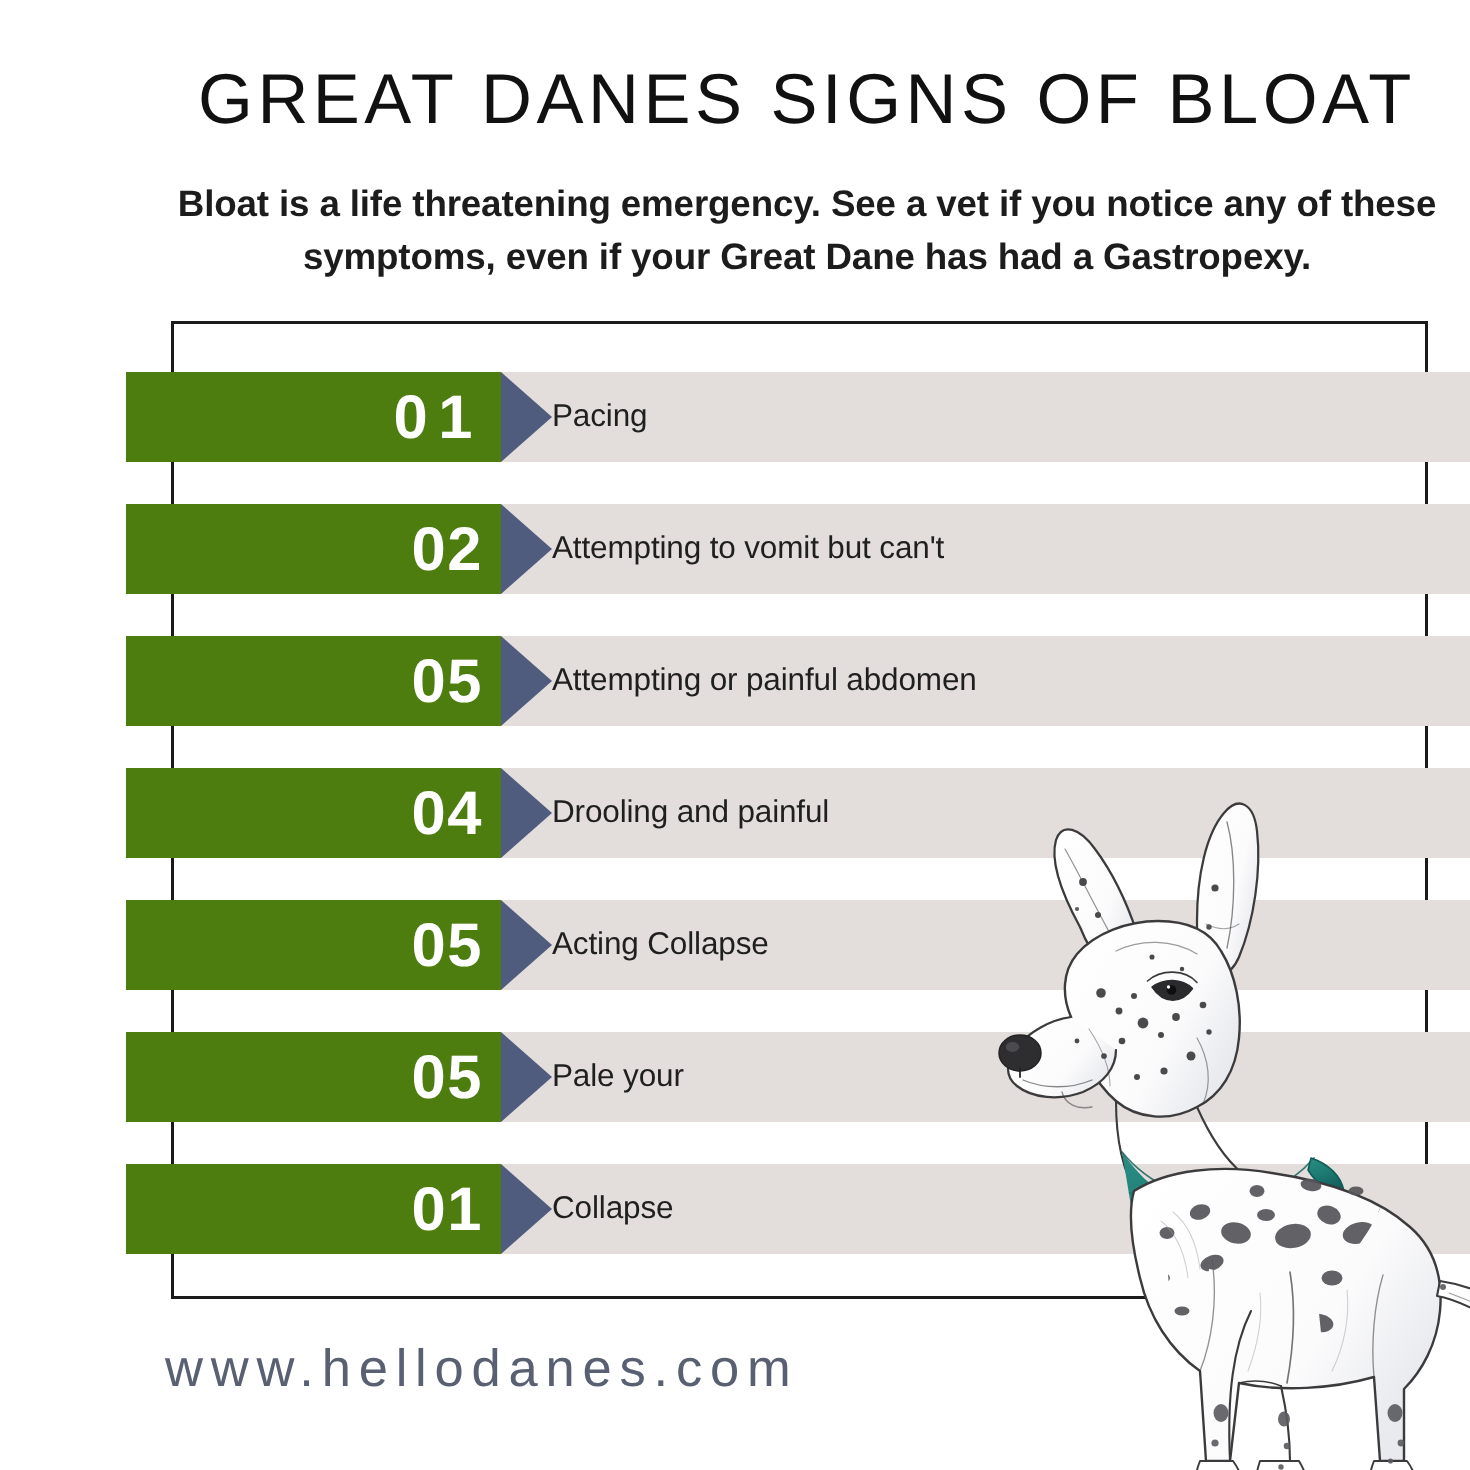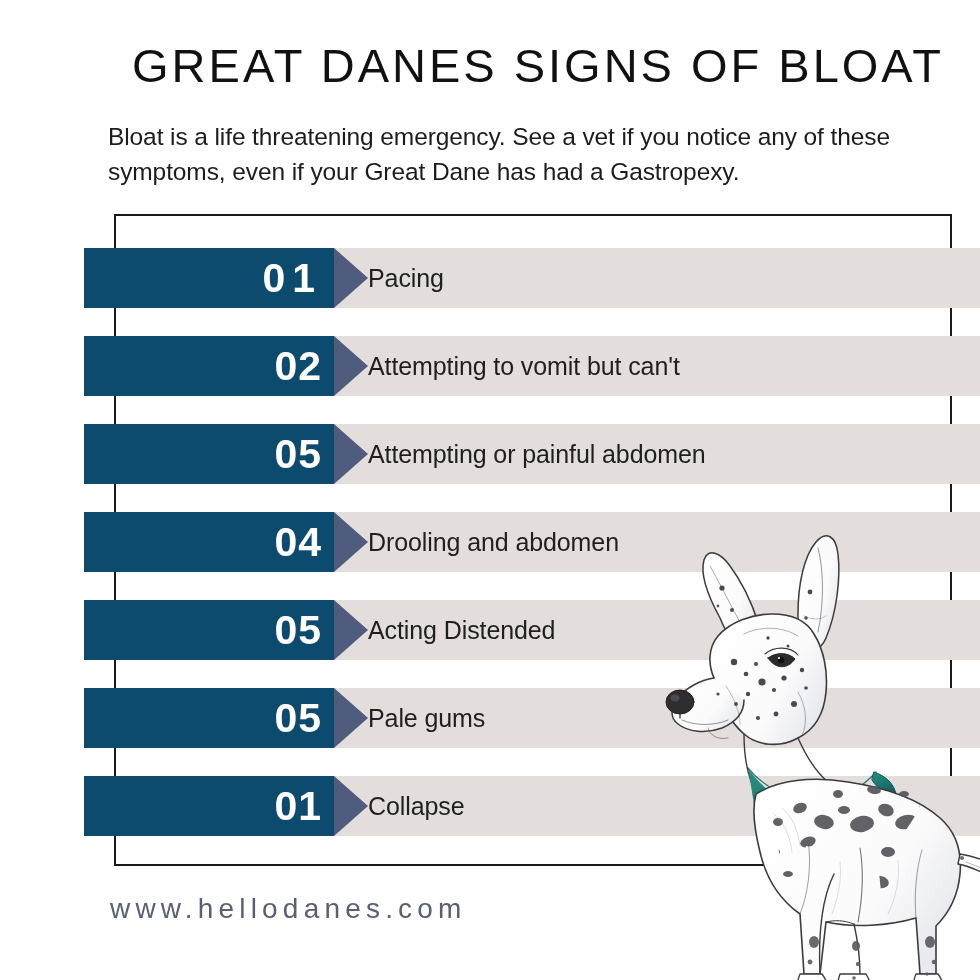--- a/index.html
+++ b/index.html
@@ -26,23 +26,23 @@
     font-size:47px;
     font-weight:300;
     letter-spacing:3.0px;
     color:#111111;
     white-space:nowrap;
     font-family:"Liberation Sans", sans-serif;
   }
   .subtitle{
     position:absolute;
     left:60px;right:60px;top:120px;
-    text-align:left;
+    text-align:center;
     font-size:24.5px;
-    font-weight:400;
+    font-weight:700;
     line-height:1.42;
     color:#1c1c1c;
     letter-spacing:-0.1px;
   }
 
   
   .frame{
     position:absolute;
     left:66px;top:214px;
     width:838px;height:652px;
@@ -77,21 +77,21 @@
   .band{
     position:absolute;
     left:0;top:0;
     width:912px;height:60px;
     background:#e3dedb;
   }
   .badge{
     position:absolute;
     left:0;top:0;
     height:60px;
-    background:#0c4a6e;
+    background:#4d7c0f;
     display:flex;
     align-items:center;
     justify-content:flex-end;
     box-sizing:border-box;
     padding-right:12px;
   }
   .badge::after{
     content:"";
     position:absolute;
     left:100%;top:0;
@@ -109,32 +109,32 @@
     font-family:"Liberation Sans", sans-serif;
     position:relative;
     z-index:1;
   }
   .num.wide{letter-spacing:7px;padding-left:6px;}
   .label{
     position:absolute;
     left:284px;
     top:0;height:60px;
     display:flex;align-items:center;
-    font-size:25px;
+    font-size:21px;
     font-weight:400;
     color:#1f1f1f;
     letter-spacing:-0.1px;
     white-space:nowrap;
   }
 
   
   .footer{
     position:absolute;
     left:62px;top:893px;
-    font-size:28px;
+    font-size:35px;
     font-weight:300;
     letter-spacing:5.2px;
     color:#596072;
     white-space:nowrap;
     z-index:5;
   }
 </style>
 </head>
 <body>
 
@@ -166,35 +166,35 @@
         <div class="badge" style="width: 250px;">
           <span class="num">05</span>
         </div>
         <div class="label">Attempting or painful abdomen</div>
       </div>
       <div class="row" style="top: 512px;">
         <div class="band"></div>
         <div class="badge" style="width: 250px; padding-left: 35px;">
           <span class="num">04</span>
         </div>
-        <div class="label">Drooling and abdomen</div>
+        <div class="label">Drooling and painful</div>
       </div>
       <div class="row" style="top: 600px;">
         <div class="band"></div>
         <div class="badge" style="width: 250px; padding-left: 32px;">
           <span class="num">05</span>
         </div>
-        <div class="label">Acting Distended</div>
+        <div class="label">Acting Collapse</div>
       </div>
       <div class="row" style="top: 688px;">
         <div class="band"></div>
         <div class="badge" style="width: 250px;">
           <span class="num">05</span>
         </div>
-        <div class="label">Pale gums</div>
+        <div class="label">Pale your</div>
       </div>
       <div class="row" style="top: 776px;">
         <div class="band"></div>
         <div class="badge" style="width: 250px;">
           <span class="num">01</span>
         </div>
         <div class="label">Collapse</div>
       </div>
     </div>
 

